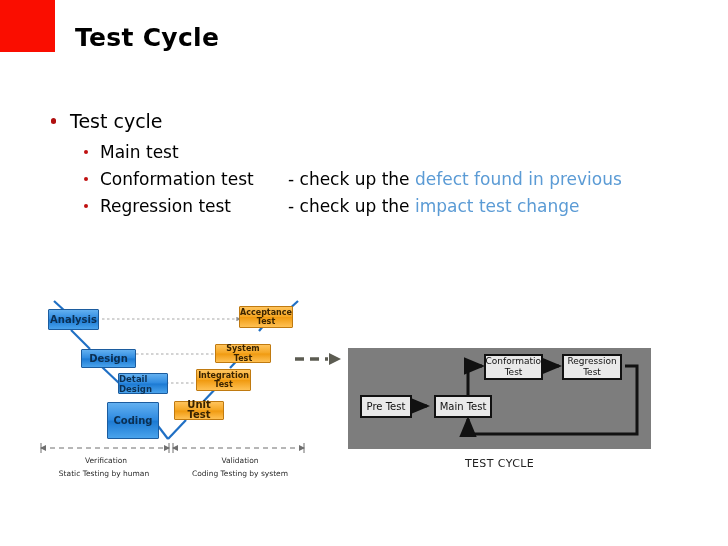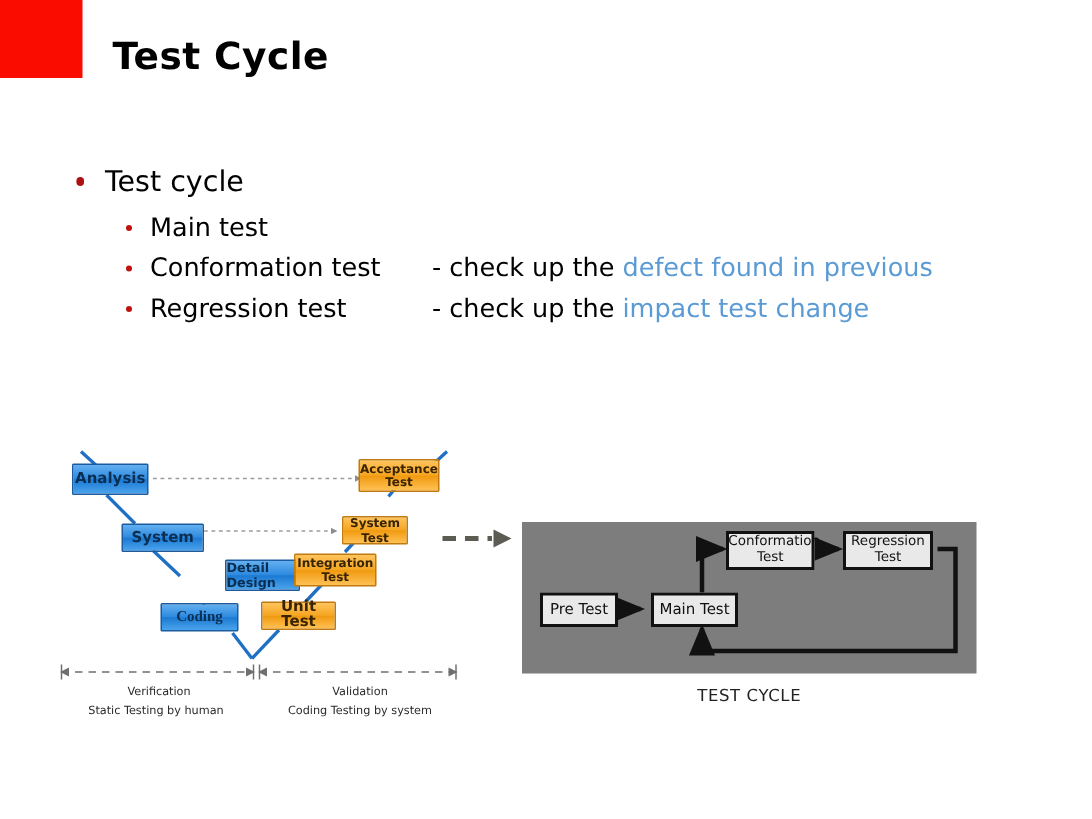--- a/index.html
+++ b/index.html
@@ -285,33 +285,33 @@
       <path d="M137,145 L137,155" stroke="#6f6f6f" stroke-width="1"></path>
       <path d="M268,145 L268,155" stroke="#6f6f6f" stroke-width="1"></path>
       <path d="M263,147 L269,150 L263,153 z" fill="#6f6f6f"></path>
       <path d="M142,147 L136,150 L142,153 z" fill="#6f6f6f"></path>
     </svg>
 
     <div class="vbox big" style="left:12px; top:11px; width:51px; height:21px;">
       <span>Analysis</span>
     </div>
     <div class="vbox big" style="left:45px; top:51px; width:55px; height:19px;">
-      <span>System</span>
-    </div>
-    <div class="vbox" style="left:82px; top:75px; width:50px; height:21px;margin-left:32px;">
+      <span>Design</span>
+    </div>
+    <div class="vbox" style="left:82px; top:75px; width:50px; height:21px;">
       <span>Detail Design</span>
     </div>
-    <div class="vbox big" style="left:71px; top:104px; width:52px; height:19px;font-family:Liberation Serif, serif;">
+    <div class="vbox big" style="left:71px; top:104px; width:52px; height:37px;">
       <span>Coding</span>
     </div>
 
     <div class="obox" style="left:203px; top:8px; width:54px; height:22px;">
       <span>Acceptance Test</span>
     </div>
-    <div class="obox" style="left:192px; top:46px; width:44px; height:19px;">
+    <div class="obox" style="left:179px; top:46px; width:56px; height:19px;">
       <span>System Test</span>
     </div>
     <div class="obox" style="left:160px; top:71px; width:55px; height:22px;">
       <span>Integration Test</span>
     </div>
     <div class="obox big" style="left:138px; top:103px; width:50px; height:19px;">
       <span>Unit Test</span>
     </div>
 
     <div class="vcap" style="left:8px; top:158px; width:124px;">Verification</div>

